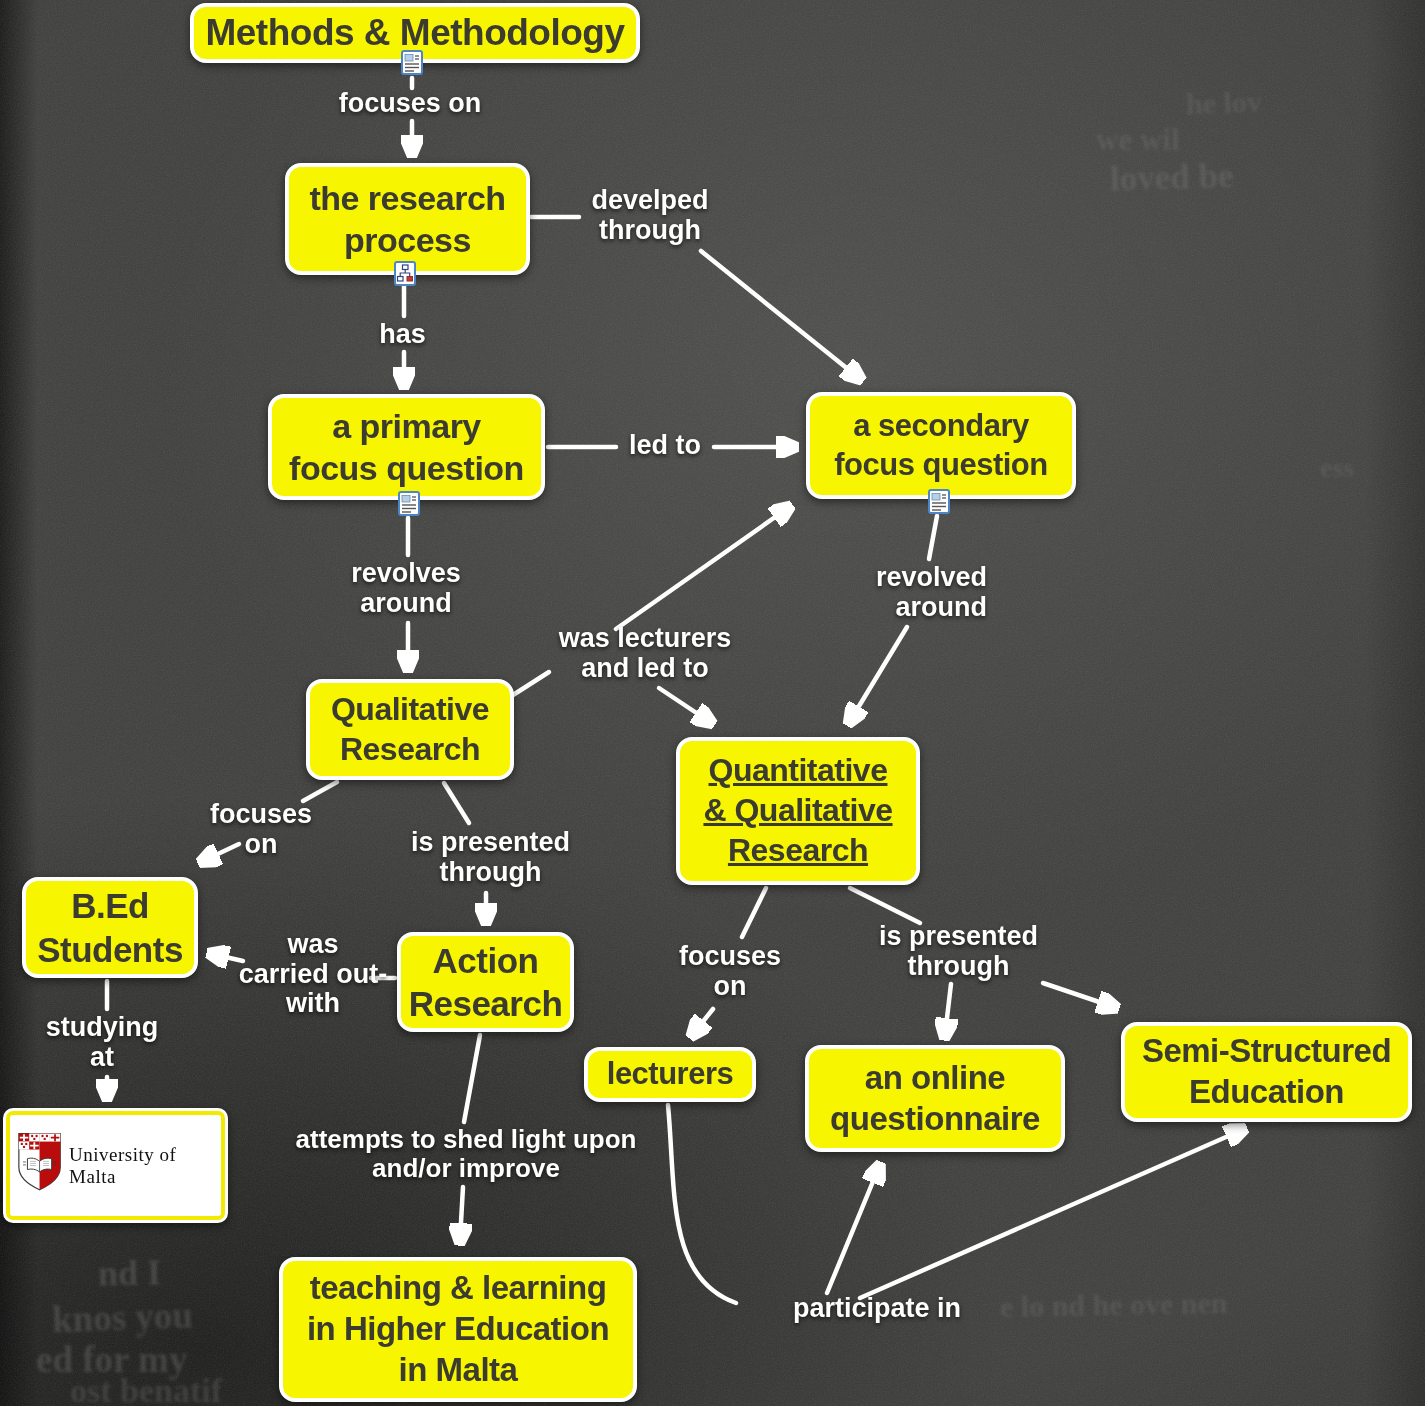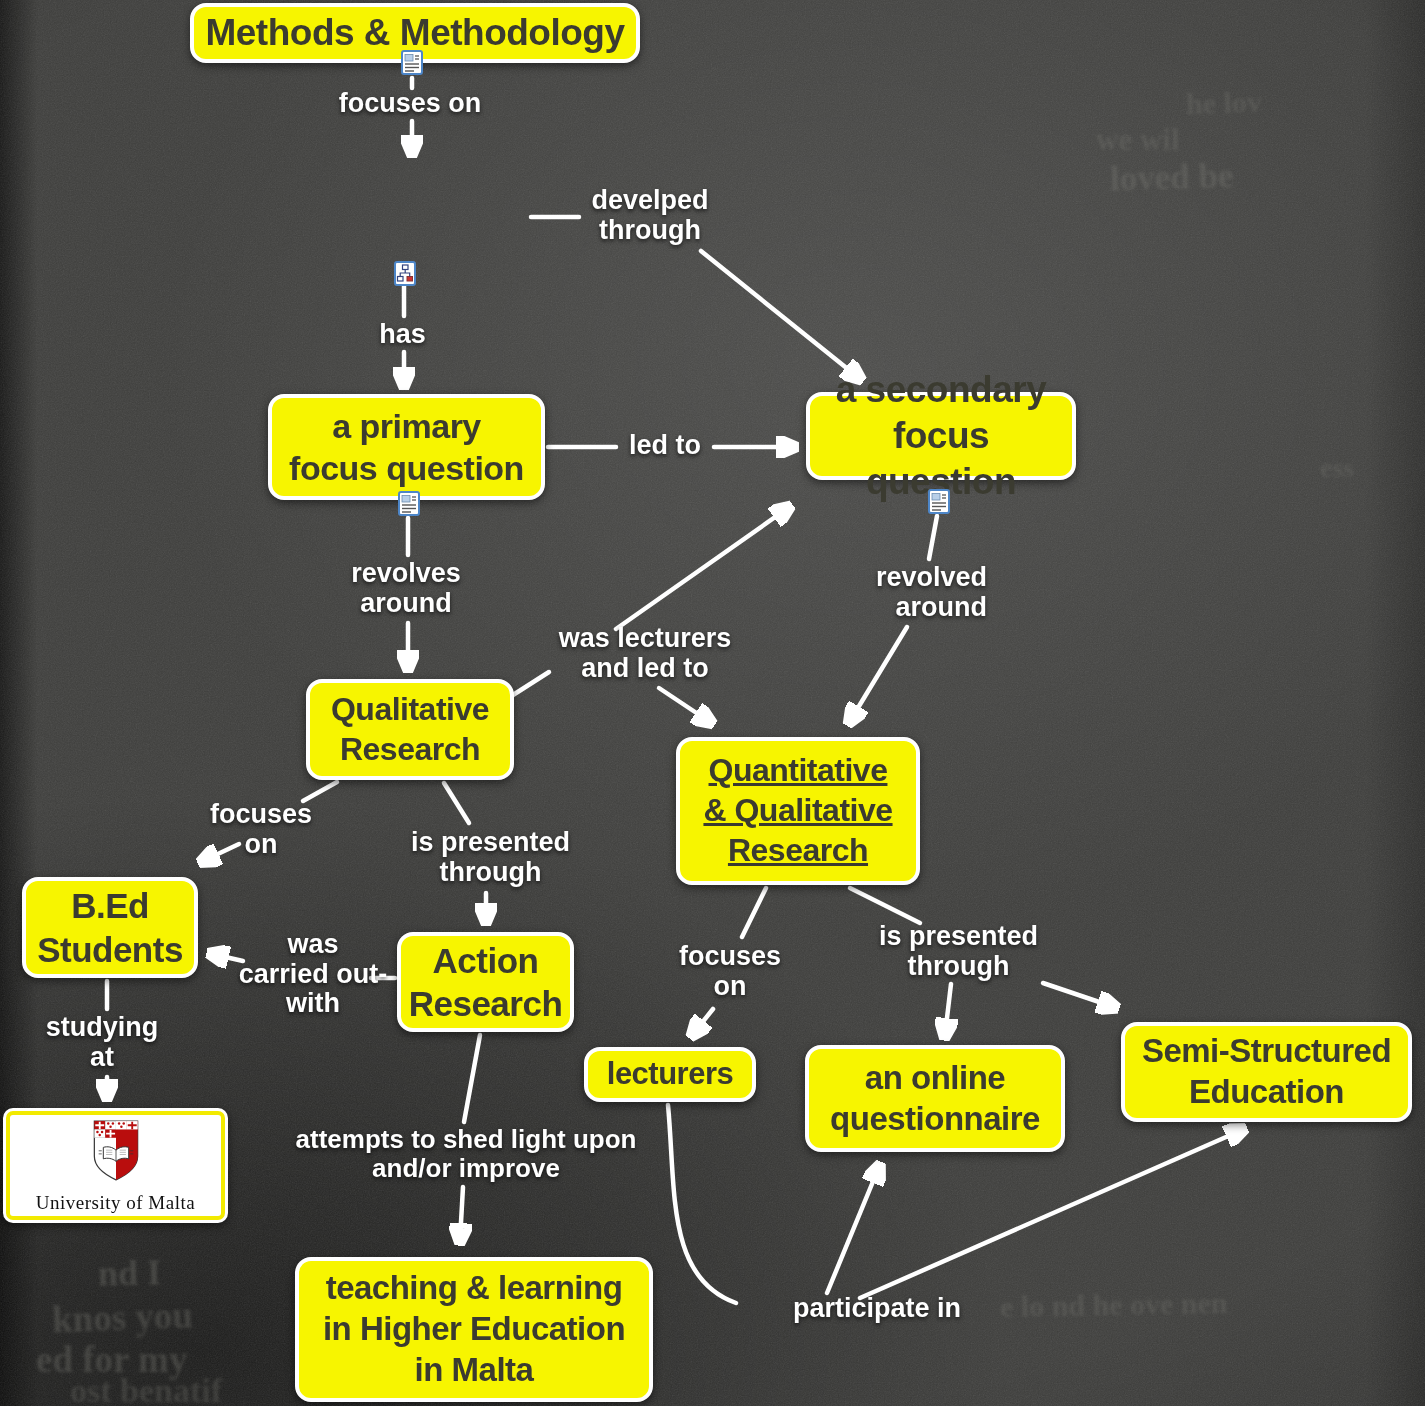--- a/index.html
+++ b/index.html
@@ -36,29 +36,29 @@
     position:absolute; box-sizing:border-box;
     background:#f7f500; border:4px solid #ffffff; border-radius:16px;
     color:#3b3b30; font-weight:bold; letter-spacing:-0.5px;
     display:flex; align-items:center; justify-content:center; text-align:center;
     white-space:pre-line; line-height:1.24; padding:2px 6px;
     box-shadow:0 3px 9px rgba(0,0,0,0.5);
   }
   #n-methods      {left:190px; top:3px;    width:450px; height:60px;  font-size:37px;}
   #n-process      {left:285px; top:163px;  width:245px; height:112px; font-size:34px;}
   #n-primary      {left:268px; top:394px;  width:277px; height:106px; font-size:34px;}
-  #n-secondary    {left:806px; top:392px;  width:270px; height:88px; font-size:37px;}
+  #n-secondary    {left:806px; top:392px;  width:270px; height:107px; font-size:31px;}
   #n-qualitative  {left:306px; top:679px;  width:208px; height:101px; font-size:32px;}
   #n-quantqual    {left:676px; top:737px;  width:244px; height:148px; font-size:32px;text-decoration:underline;}
   #n-bed          {left:22px;  top:877px;  width:176px; height:101px; font-size:35px;}
   #n-action       {left:397px; top:932px;  width:177px; height:100px; font-size:35px;}
   #n-lecturers    {left:584px; top:1047px; width:172px; height:55px;  font-size:31px;}
   #n-questionnaire{left:805px; top:1045px; width:260px; height:107px; font-size:33px;}
   #n-interviews   {left:1121px;top:1022px; width:291px; height:100px; font-size:33px;}
-  #n-teaching     {left:279px; top:1257px; width:358px; height:145px; font-size:33px;margin-left:16px;}
+  #n-teaching     {left:279px; top:1257px; width:358px; height:145px; font-size:33px;}
 
   .elabel{
     position:absolute; color:#ffffff; font-weight:bold; font-size:27px;
     line-height:1.1; text-align:center; white-space:pre-line;
     text-shadow:0 2px 4px rgba(0,0,0,0.7);
   }
   #l-focuses-top    {left:330px; top:89px;  width:160px;}
   #l-dev            {left:580px; top:186px; width:140px;}
   #l-has            {left:360px; top:320px; width:85px;}
   #l-ledto          {left:620px; top:431px; width:90px;}
@@ -79,21 +79,21 @@
   #i-process  {left:394px; top:261px;}
   #i-primary  {left:398px; top:491px;}
   #i-secondary{left:928px; top:489px;}
 
   #logo{
     position:absolute; left:3px; top:1108px; width:225px; height:115px;
     background:#ffffff; border-radius:10px; box-shadow:0 3px 9px rgba(0,0,0,0.5);
   }
   #logo .logo-inner{
     position:absolute; inset:3px; border:4px solid #f2ea00; border-radius:7px;
-    display:flex; flex-direction:column; align-items:center; justify-content:center;
+    display:flex; align-items:center; justify-content:center;
   }
   #logo .caption{
     font-family:"Liberation Serif", serif; font-size:19px; color:#111;
     margin-top:1px; letter-spacing:0.5px;
   }
 </style>
 </head>
 <body>
 
 <div id="canvas">
@@ -151,20 +151,22 @@
     <path d="M713,1009 L693,1034" marker-end="url(#arw)"></path>
     <path d="M850,888 L920,923"></path>
     <path d="M951,984 L945,1035" marker-end="url(#arw)"></path>
     <path d="M1043,983 L1114,1007" marker-end="url(#arw)"></path>
     <path d="M668,1105 C676,1190 666,1278 736,1303"></path>
     <path d="M827,1293 L879,1167" marker-end="url(#arw)"></path>
     <path d="M860,1298 L1242,1130" marker-end="url(#arw)"></path>
   </svg>
 
   <div class="node" id="n-methods">Methods &amp; Methodology</div>
+  <div class="node" id="n-process">the research
+process</div>
   <div class="node" id="n-primary">a primary
 focus question</div>
   <div class="node" id="n-secondary">a secondary
 focus question</div>
   <div class="node" id="n-qualitative">Qualitative
 Research</div>
   <div class="node" id="n-quantqual">Quantitative
 &amp; Qualitative
 Research</div>
   <div class="node" id="n-bed">B.Ed

